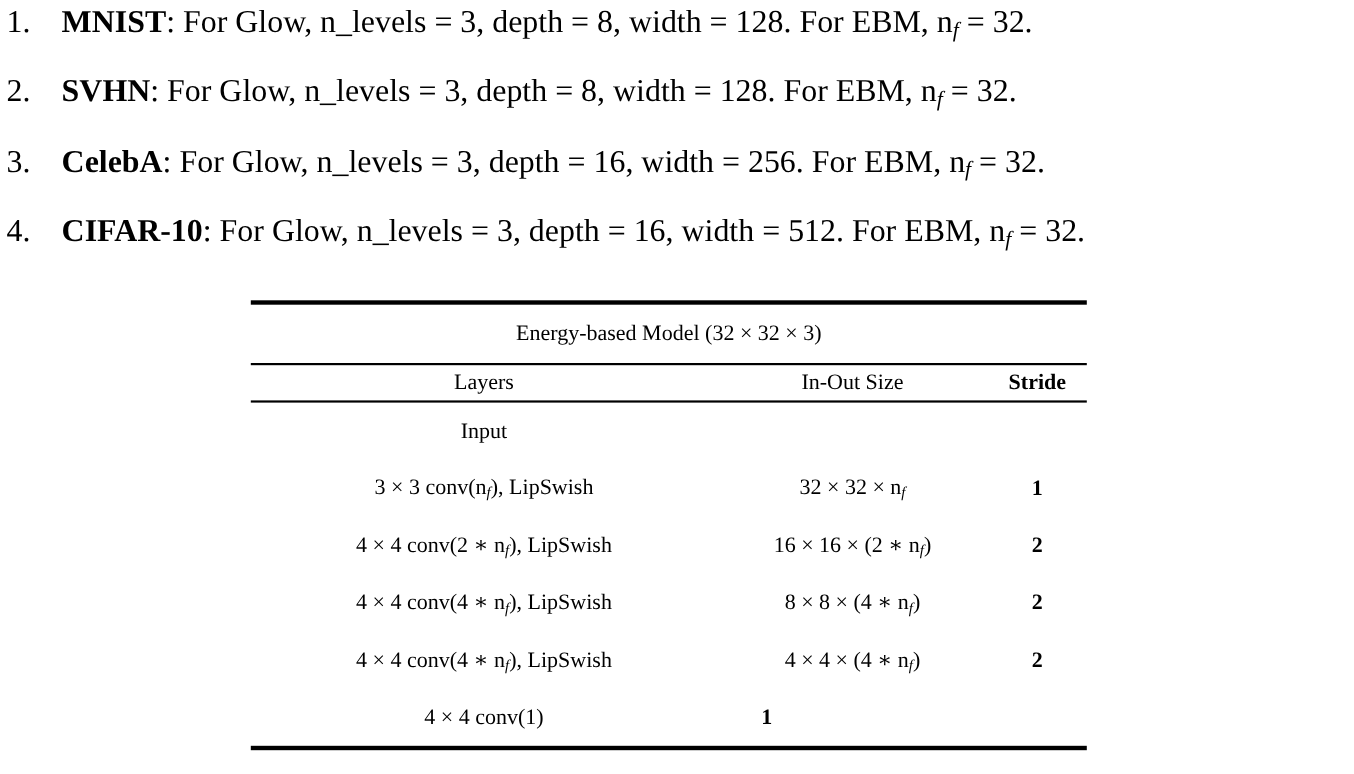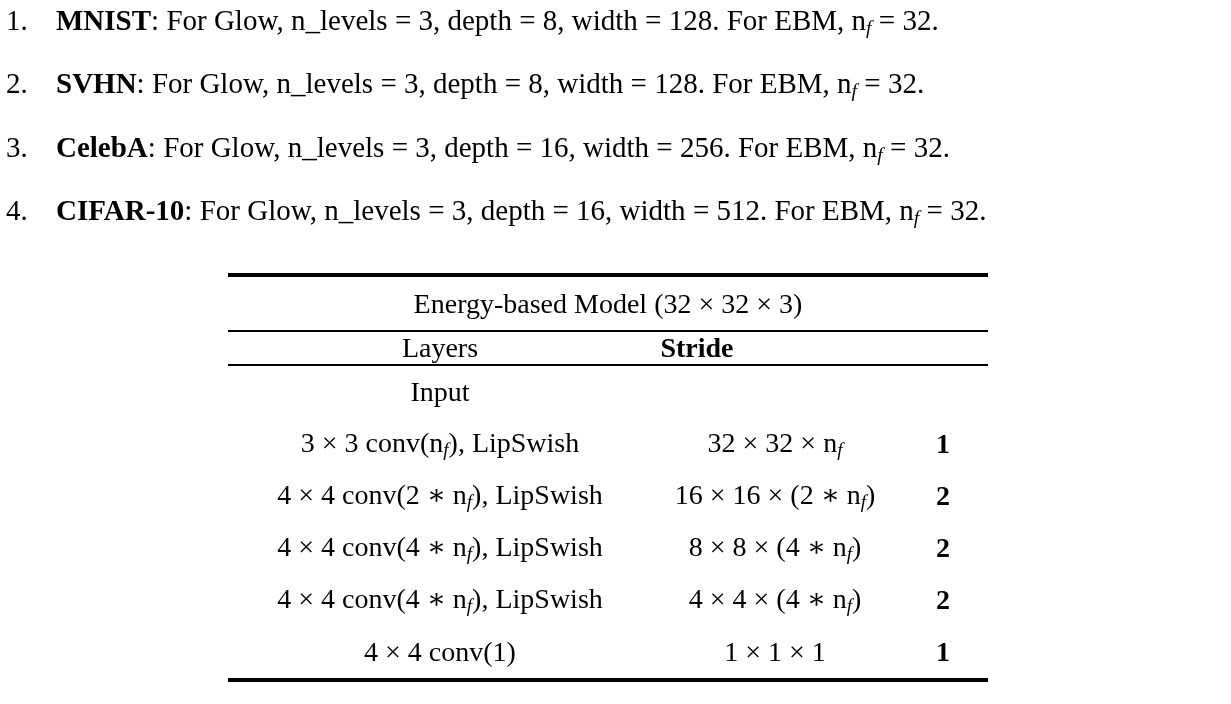--- a/index.html
+++ b/index.html
@@ -36,21 +36,21 @@
   .seg-rm    { font-style: normal; }
   .seg-it    { }
   .seg-itsub { font-style: italic; font-size: 68%; vertical-align: -0.22em; }
 
   
   .ebm-table {
     position: absolute;
     left: 228px;
     top: 273px;
     width: 760px;
-    font-size: 28px;
+    font-size: 20px;
   }
   .rule { width: 100%; background: #000000; }
   .rule-thick { height: 4px; }
   .rule-thin  { height: 2px; }
 
   .title-row {
     height: 53px;
     display: flex;
     align-items: center;
     justify-content: center;
@@ -74,20 +74,21 @@
       <div class="list-item"><span class="marker">3.</span><span><span class="seg-bold">CelebA</span><span class="seg-rm">: For Glow, </span><span class="seg-it">n_levels</span><span class="seg-rm"> = 3, </span><span class="seg-it">depth</span><span class="seg-rm"> = 16, </span><span class="seg-it">width</span><span class="seg-rm"> = 256. For EBM, </span><span class="seg-it">n</span><span class="seg-itsub">f</span><span class="seg-rm"> = 32.</span></span></div>
       <div class="list-item"><span class="marker">4.</span><span><span class="seg-bold">CIFAR-10</span><span class="seg-rm">: For Glow, </span><span class="seg-it">n_levels</span><span class="seg-rm"> = 3, </span><span class="seg-it">depth</span><span class="seg-rm"> = 16, </span><span class="seg-it">width</span><span class="seg-rm"> = 512. For EBM, </span><span class="seg-it">n</span><span class="seg-itsub">f</span><span class="seg-rm"> = 32.</span></span></div>
     </div>
 
   <div class="ebm-table">
     <div class="rule rule-thick"></div>
     <div class="title-row">Energy-based Model (32 × 32 × 3)</div>
     <div class="rule rule-thin"></div>
     <div class="header-row">
       <div class="cell col-layers">Layers</div>
+      <div class="cell col-size">In-Out Size</div>
       <div class="cell col-stride">Stride</div>
     </div>
     <div class="rule rule-thin"></div>
     <div>
         <div class="trow">
           <div class="cell col-layers"><span class="seg-rm">Input</span></div>
           <div class="cell col-stride"></div>
         </div>
         <div class="trow">
           <div class="cell col-layers"><span class="seg-rm">3 × 3 conv(</span><span class="seg-it">n</span><span class="seg-itsub">f</span><span class="seg-rm">), </span><span class="seg-it">LipSwish</span></div>
@@ -104,20 +105,19 @@
           <div class="cell col-size"><span class="seg-rm">8 × 8 × (4 ∗ </span><span class="seg-it">n</span><span class="seg-itsub">f</span><span class="seg-rm">)</span></div>
           <div class="cell col-stride">2</div>
         </div>
         <div class="trow">
           <div class="cell col-layers"><span class="seg-rm">4 × 4 conv(4 ∗ </span><span class="seg-it">n</span><span class="seg-itsub">f</span><span class="seg-rm">), </span><span class="seg-it">LipSwish</span></div>
           <div class="cell col-size"><span class="seg-rm">4 × 4 × (4 ∗ </span><span class="seg-it">n</span><span class="seg-itsub">f</span><span class="seg-rm">)</span></div>
           <div class="cell col-stride">2</div>
         </div>
         <div class="trow">
           <div class="cell col-layers"><span class="seg-rm">4 × 4 conv(1)</span></div>
-          <div class="cell col-size"><span class="seg-rm">1 × 1 × 1</span></div>
           <div class="cell col-stride">1</div>
         </div>
       </div>
     <div class="rule rule-thick"></div>
   </div>
 
 </div>
 
 </body></html>

